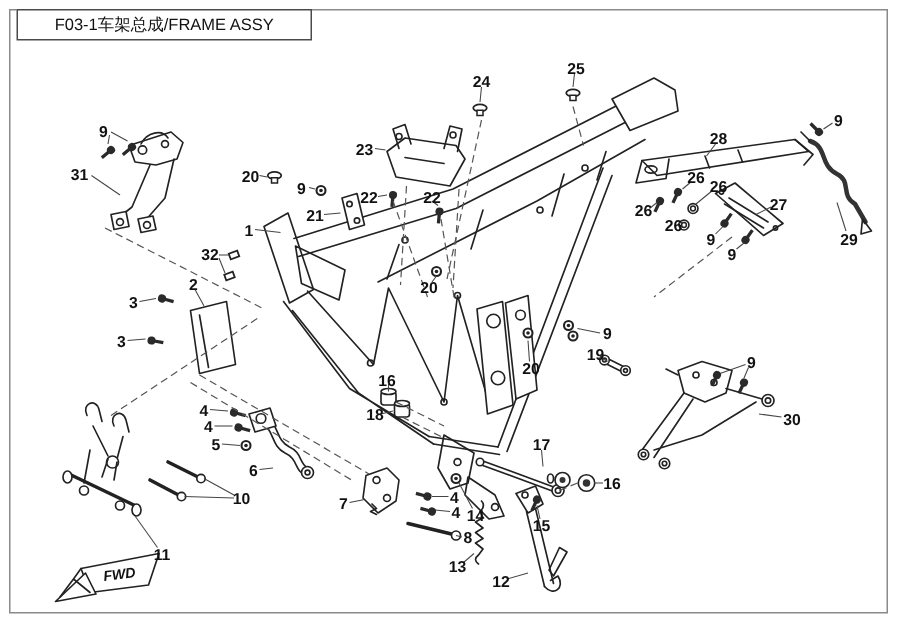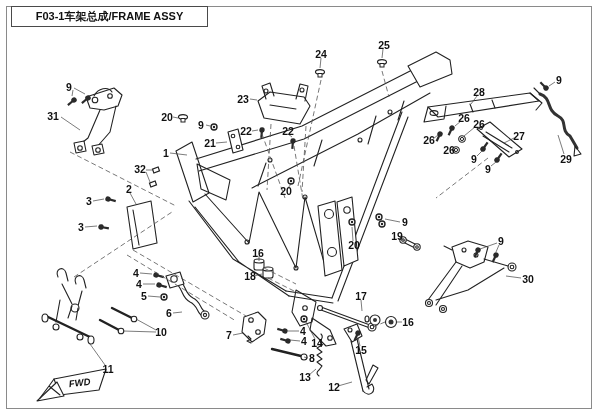--- a/index.html
+++ b/index.html
@@ -3,21 +3,21 @@
 <meta charset="utf-8">
 <style>
   html,body{margin:0;padding:0;background:#fff;}
   .stage{position:relative;width:600px;height:419px;background:#fff;overflow:hidden;
          font-family:"Liberation Sans",sans-serif;}
   .border-frame{position:absolute;left:6px;top:6px;width:586px;height:403px;
                 border:1px solid #8a8a8a;box-sizing:border-box;pointer-events:none;}
   .title-box{position:absolute;left:11px;top:6px;width:197px;height:21px;
              border:1px solid #4a4a4a;background:#fff;box-sizing:border-box;
              display:flex;align-items:center;justify-content:center;}
-  .title-box span{font-size:11px;font-weight:700;color:#111;white-space:nowrap;}
+  .title-box span{font-size:11px;font-weight:400;color:#111;white-space:nowrap;}
   svg#diagram{position:absolute;left:0;top:0;}
   .part{stroke:#222;fill:none;stroke-width:1.1;stroke-linejoin:round;stroke-linecap:round;}
   .pf{fill:#fff;stroke:#222;stroke-width:1.1;stroke-linejoin:round;}
   .thick{stroke:#222;stroke-width:2.4;fill:none;stroke-linecap:round;}
   .callout{font-family:"Liberation Sans",sans-serif;font-size:10.5px;font-weight:700;
            fill:#111;text-anchor:middle;}
   .leader{stroke:#444;stroke-width:0.7;}
   .dash{stroke:#555;stroke-width:0.8;stroke-dasharray:5 3;fill:none;}
   .fwd-text{font-family:"Liberation Sans",sans-serif;font-size:9.5px;font-weight:700;
             font-style:italic;fill:#111;text-anchor:middle;}

